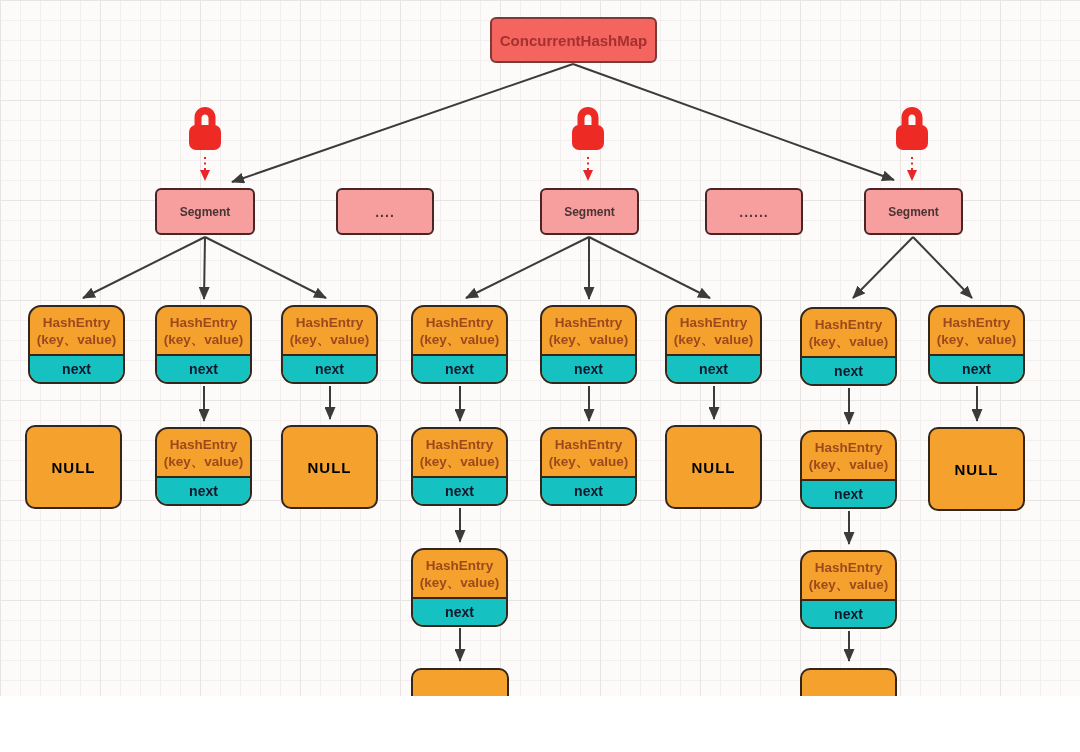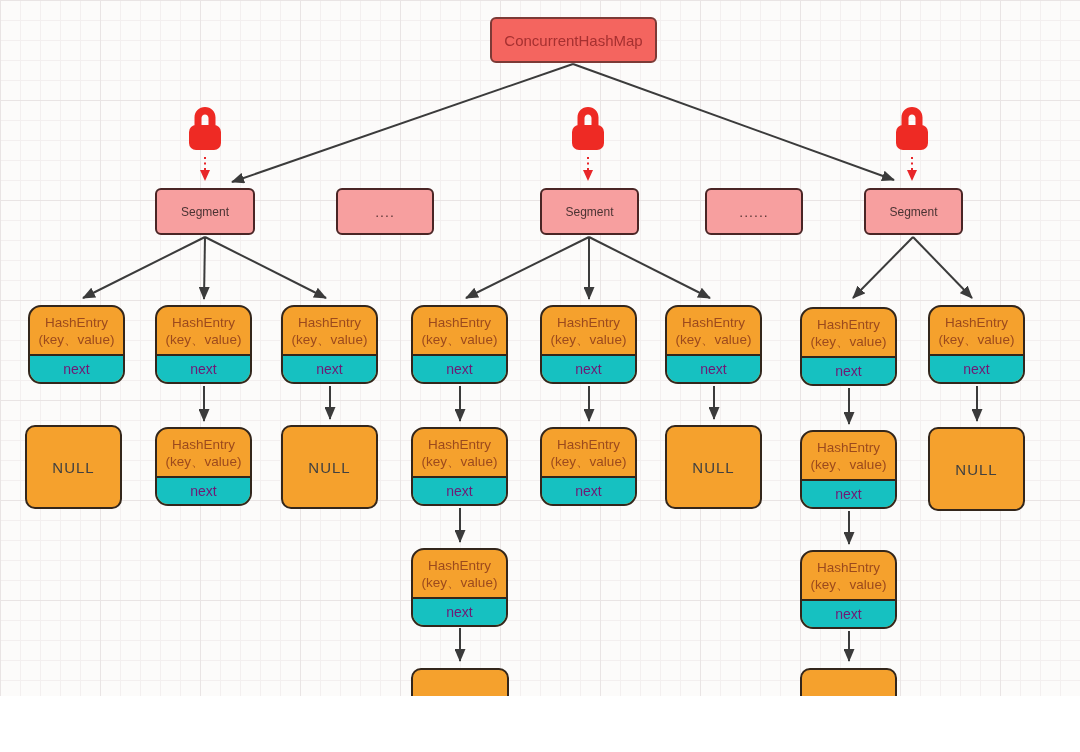--- a/index.html
+++ b/index.html
@@ -6,20 +6,21 @@
   body{font-family:"Liberation Sans", sans-serif;}
   .canvas{
     position:relative;width:1080px;height:696px;overflow:hidden;
     background-color:#fcfbfa;
     background-image:
       linear-gradient(#e9e4e4 1px, transparent 1px),
       linear-gradient(90deg, #e9e4e4 1px, transparent 1px),
       linear-gradient(#f3efef 1px, transparent 1px),
       linear-gradient(90deg, #f3efef 1px, transparent 1px);
     background-size:100px 100px,100px 100px,20px 20px,20px 20px;
+    font-weight:bold;
   }
   .canvas > div{position:absolute;box-sizing:border-box;}
   svg.wires{position:absolute;left:0;top:0;z-index:1;pointer-events:none;}
   .root{
     width:167px;height:46px;background:#f4655f;border:2px solid #7c3a36;border-radius:6px;
     color:#a63030;font-size:15px;display:flex;align-items:center;justify-content:center;z-index:2;
   }
   .seg{
     height:47px;background:#f79f9f;border:2px solid #4a2525;border-radius:6px;
     color:#4a3333;font-size:12px;display:flex;align-items:center;justify-content:center;z-index:2;
@@ -29,26 +30,26 @@
     width:97px;height:79px;background:#f5a12d;border:2px solid #33261b;border-radius:13px;
     overflow:hidden;display:flex;flex-direction:column;z-index:2;
   }
   .he-body{
     flex:1;display:flex;flex-direction:column;align-items:center;justify-content:center;
     color:#9c4a1d;font-size:13.5px;line-height:17px;
   }
   .he-next{
     height:26px;background:#16c1c1;border-top:2px solid #33261b;
     display:flex;align-items:center;justify-content:center;
-    color:#701a75;font-size:14px;
+    color:#0f172a;font-size:14px;
   }
   .nullbox{
     width:97px;height:84px;background:#f5a12d;border:2px solid #33261b;border-radius:10px;
     display:flex;align-items:center;justify-content:center;
-    color:#404040;font-size:15px;letter-spacing:1px;z-index:2;
+    color:#000000;font-size:15px;letter-spacing:1px;z-index:2;
   }
   .lock{width:38px;height:54px;z-index:2;}
   .bottom-bar{
     left:563px;top:745px;width:517px;height:8px;background:#d6d6d6;
     border:1px solid #adadad;border-bottom:none;border-radius:5px 5px 0 0;z-index:3;
   }
   line.blk{stroke:#3b3b3b;stroke-width:2;}
   line.red{stroke:#e8262a;stroke-width:2;stroke-dasharray:2 3.5;}
 </style>
 </head>

